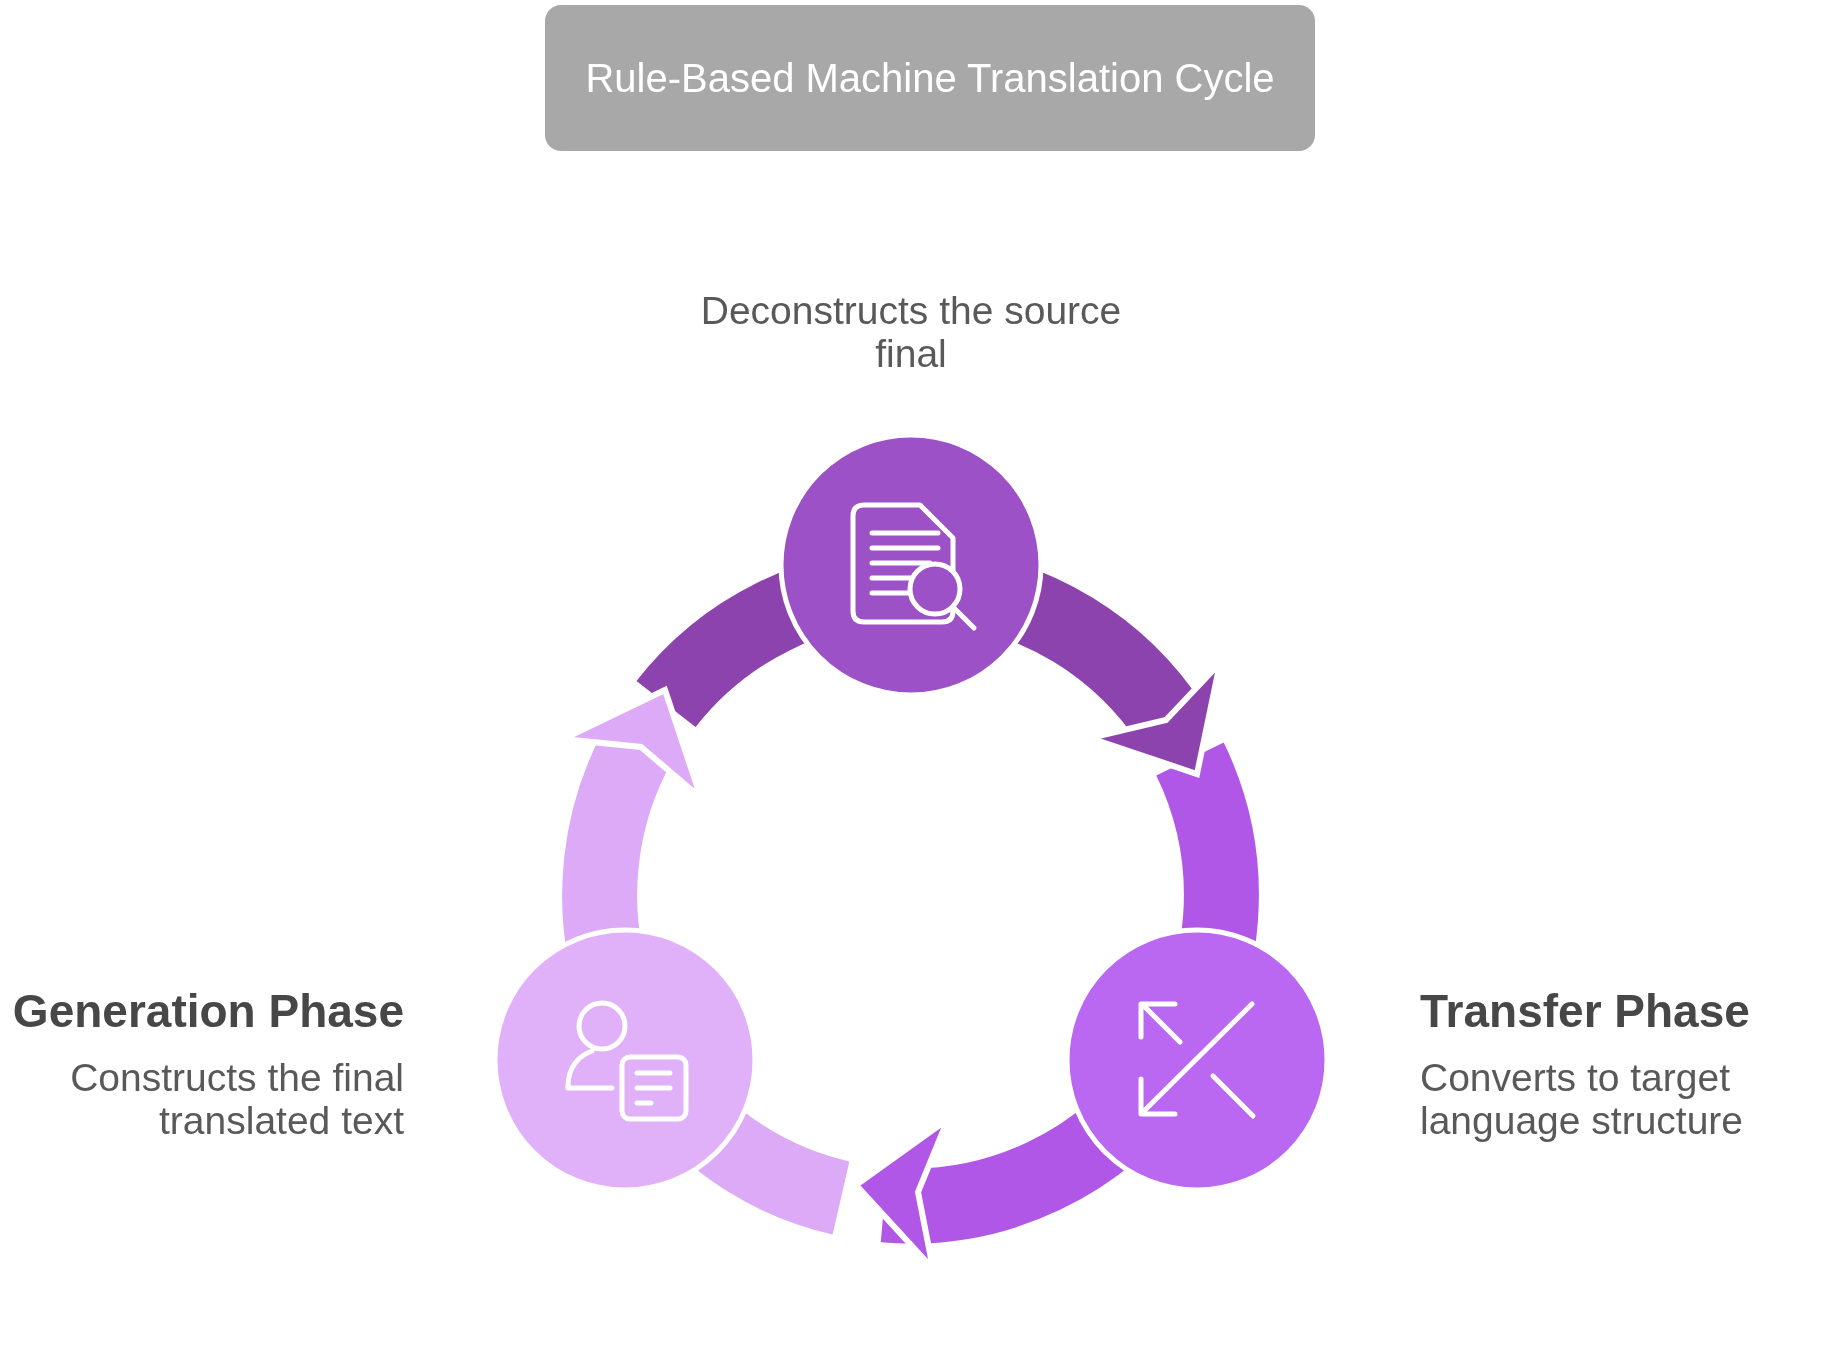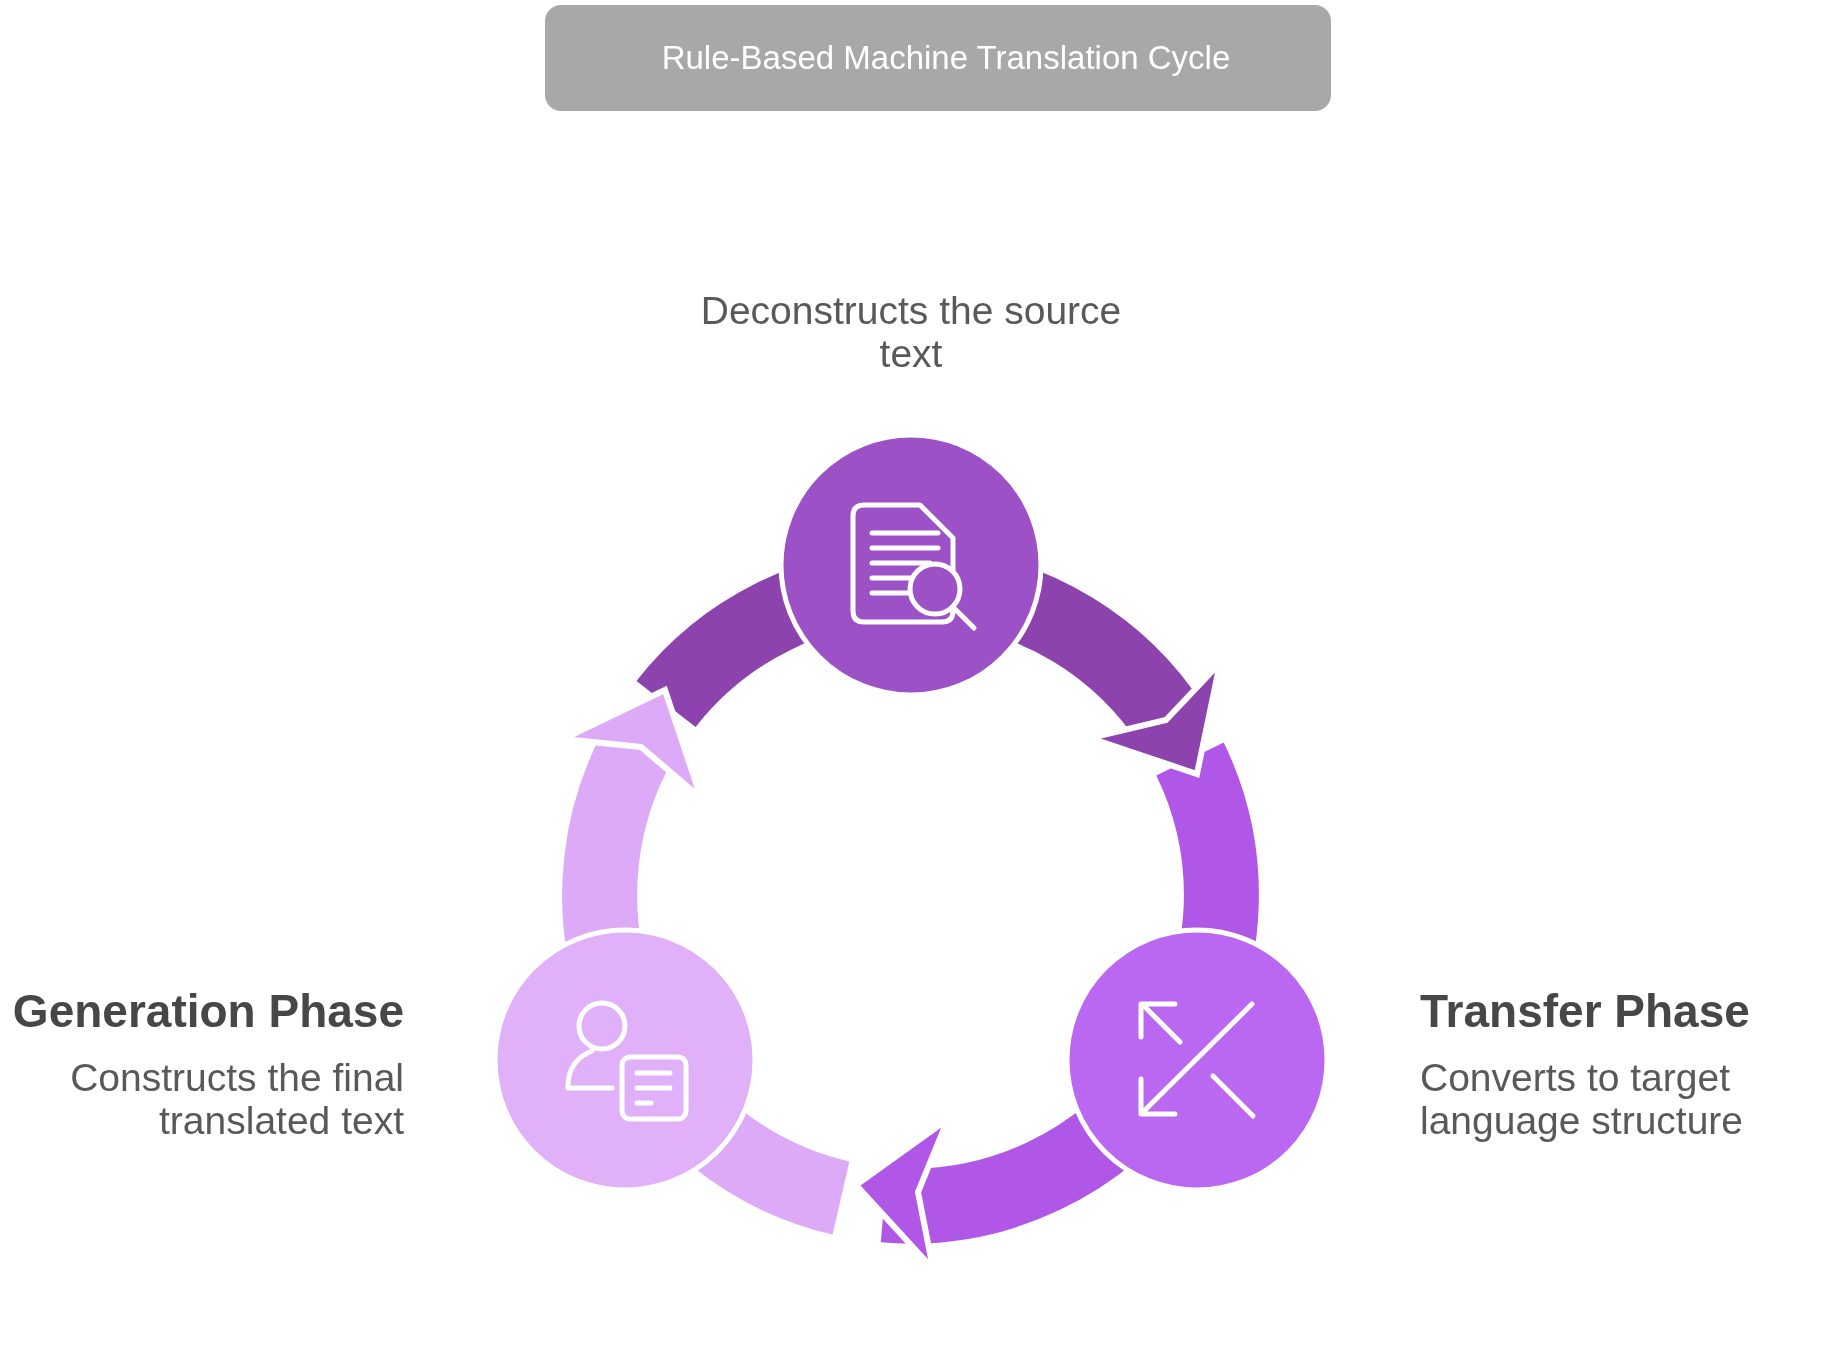--- a/index.html
+++ b/index.html
@@ -4,23 +4,23 @@
 <style>
   html,body{margin:0;padding:0;background:#ffffff;}
   #page{position:relative;width:1824px;height:1371px;background:#ffffff;overflow:hidden;
         font-family:"Liberation Sans", sans-serif;}
   #cycle-svg{position:absolute;left:0;top:0;}
   .arc{fill:none;stroke-width:75;}
   .arrowhead{stroke:#ffffff;stroke-width:6;stroke-linejoin:miter;stroke-miterlimit:12;}
   .node{stroke:#ffffff;stroke-width:5;}
   .icon{fill:none;stroke:#ffffff;stroke-width:5;stroke-linecap:round;stroke-linejoin:round;}
   .icon-fill{stroke:#ffffff;stroke-width:5;}
-  .title-pill{position:absolute;left:545px;top:5px;width:770px;height:106px;
+  .title-pill{position:absolute;left:545px;top:5px;width:770px;height:146px;
       background:#a8a8a8;border-radius:16px;display:flex;align-items:center;justify-content:center;
-      color:#ffffff;font-size:33px;font-weight:400;white-space:nowrap;padding-left:16px;}
+      color:#ffffff;font-size:40px;font-weight:400;white-space:nowrap;}
   .phase-heading{font-weight:700;font-size:46px;color:#474747;}
   .phase-desc{font-size:39px;line-height:43px;color:#595959;}
   .desc-line{display:block;}
   .top-block{position:absolute;left:611px;width:600px;text-align:center;}
   #analysis-heading{top:214px;}
   #analysis-desc{top:289px;}
   .left-block{position:absolute;right:1420px;width:420px;text-align:right;}
   #generation-heading{top:984px;}
   #generation-desc{top:1056px;}
   .right-block{position:absolute;left:1420px;width:420px;text-align:left;}
@@ -72,21 +72,21 @@
       <path class="icon" d="M 592 1051 C 578 1056 568 1068 568 1086 L 568 1088 L 612 1088"></path>
       <rect class="icon-fill" x="622" y="1057" width="64" height="62" rx="8" fill="#e0b1f8"></rect>
       <path class="icon" d="M 637 1073 H 670 M 637 1088 H 670 M 637 1103 H 651"></path>
     </g>
   </svg>
 
   <div class="title-pill">Rule-Based Machine Translation Cycle</div>
 
   <div class="top-block phase-desc" id="analysis-desc">
     <span class="desc-line">Deconstructs the source</span>
-    <span class="desc-line">text</span>
+    <span class="desc-line">final</span>
   </div>
 
   <div class="right-block phase-heading" id="transfer-heading">Transfer Phase</div>
   <div class="right-block phase-desc" id="transfer-desc">
     <span class="desc-line">Converts to target</span>
     <span class="desc-line">language structure</span>
   </div>
 
   <div class="left-block phase-heading" id="generation-heading">Generation Phase</div>
   <div class="left-block phase-desc" id="generation-desc">

